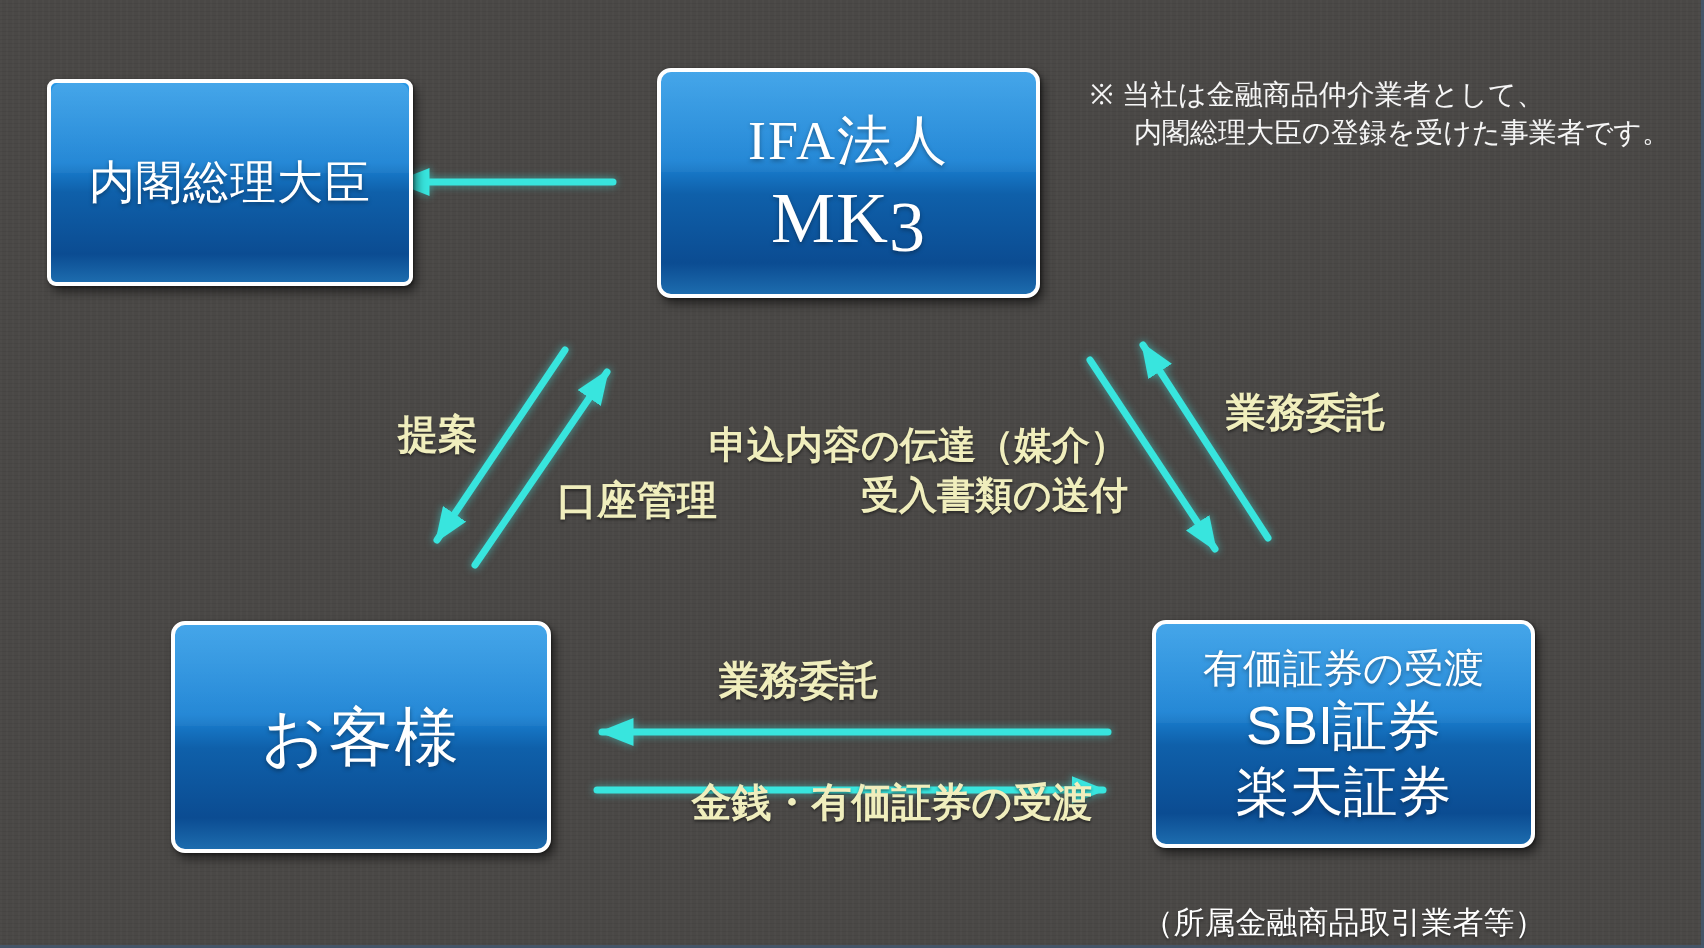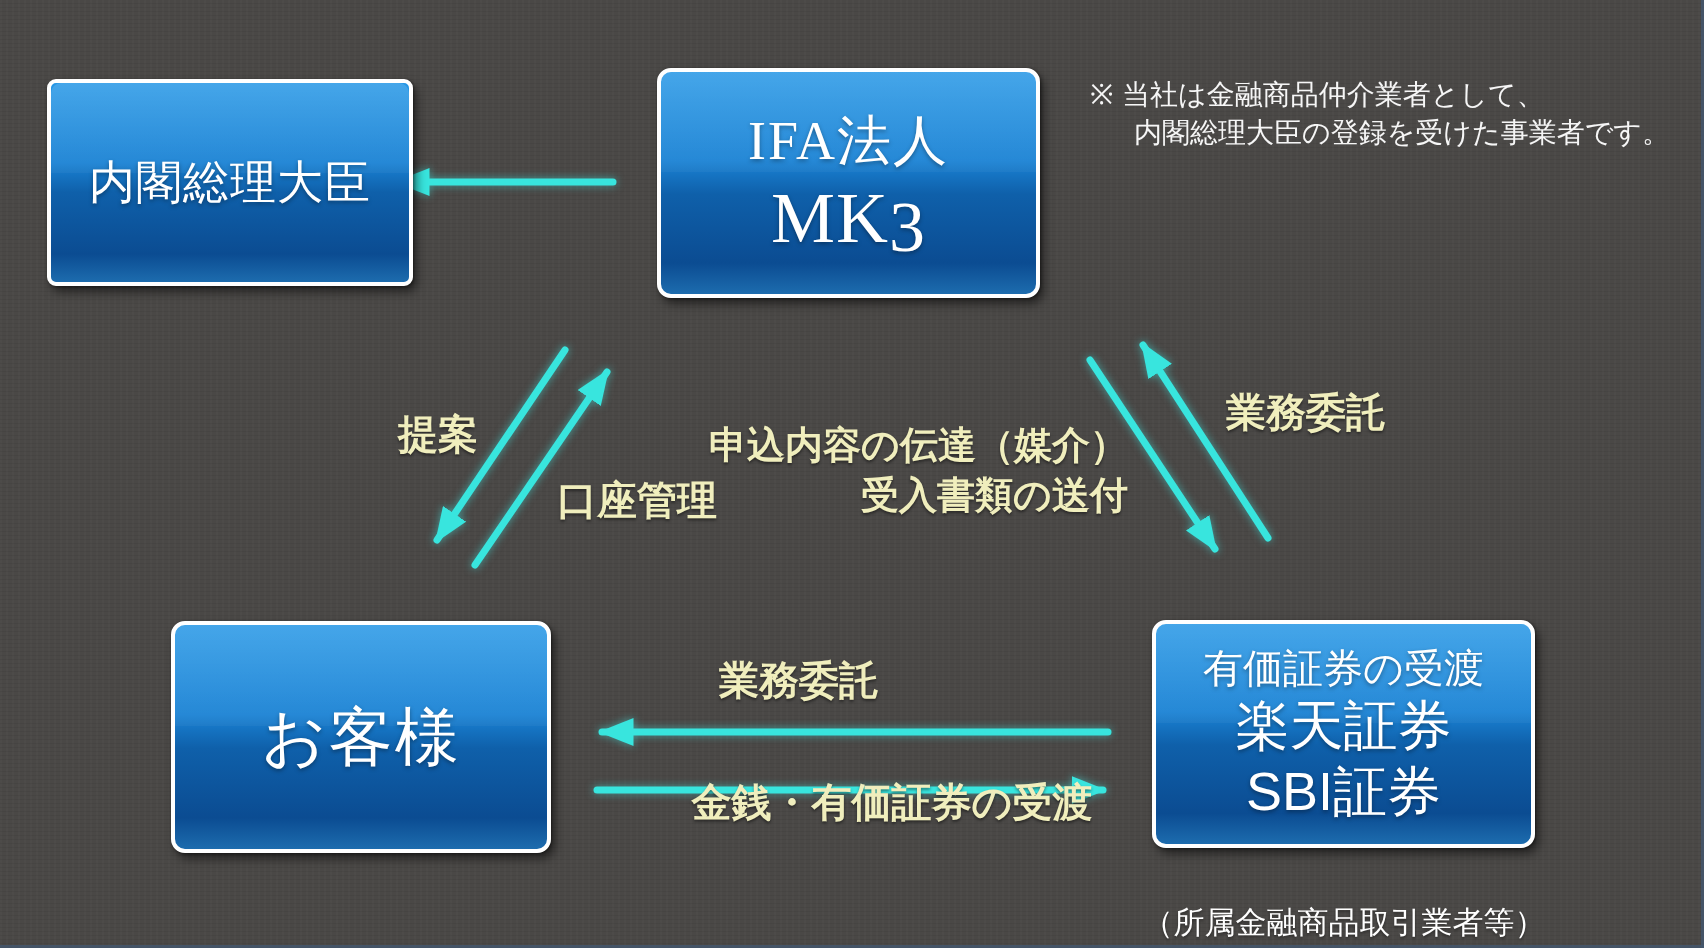--- a/index.html
+++ b/index.html
@@ -123,22 +123,22 @@
     <div class="t l1">IFA法人</div>
     <div class="t l2"><span>MK</span><span class="num">3</span></div>
   </div>
 
   <div class="box box-customer">
     <div class="t">お客様</div>
   </div>
 
   <div class="box box-securities">
     <div class="t s1">有価証券の受渡</div>
+    <div class="t s2">SBI証券</div>
     <div class="t s2">楽天証券</div>
-    <div class="t s2">SBI証券</div>
   </div>
   <div class="caption caption-securities">（所属金融商品取引業者等）</div>
 
   <div class="note">
     <div class="nrow">
       <span class="marker">※</span>
       <span>当社は金融商品仲介業者として、</span>
     </div>
     <div class="indent">内閣総理大臣の登録を受けた事業者です。</div>
   </div>

